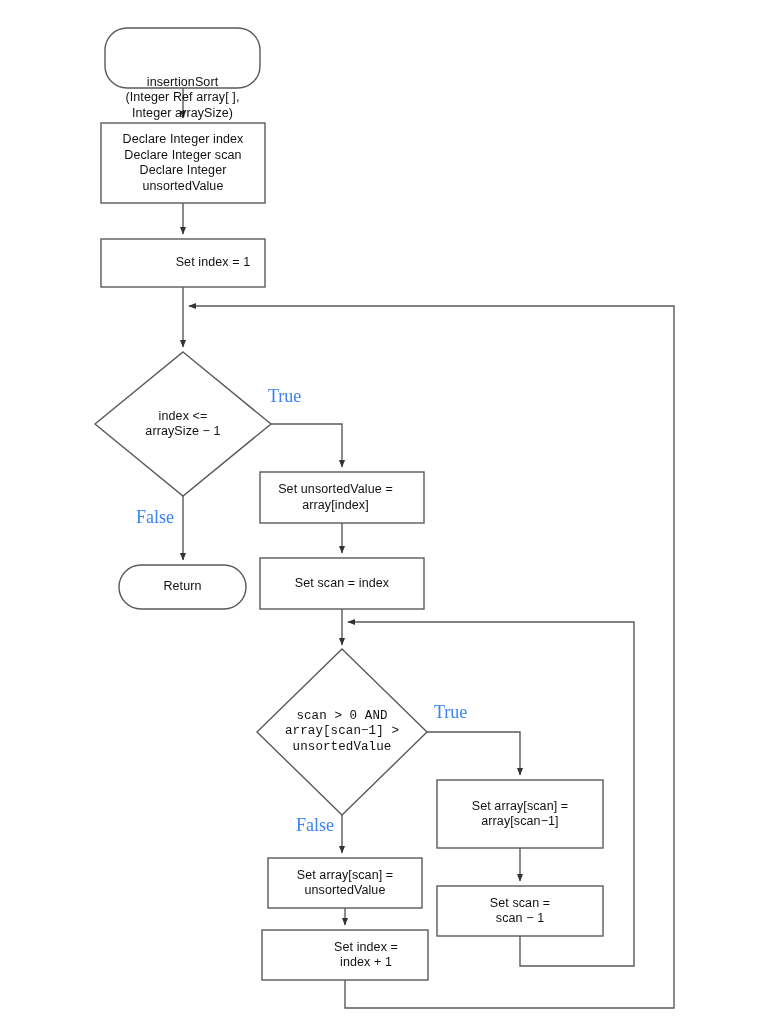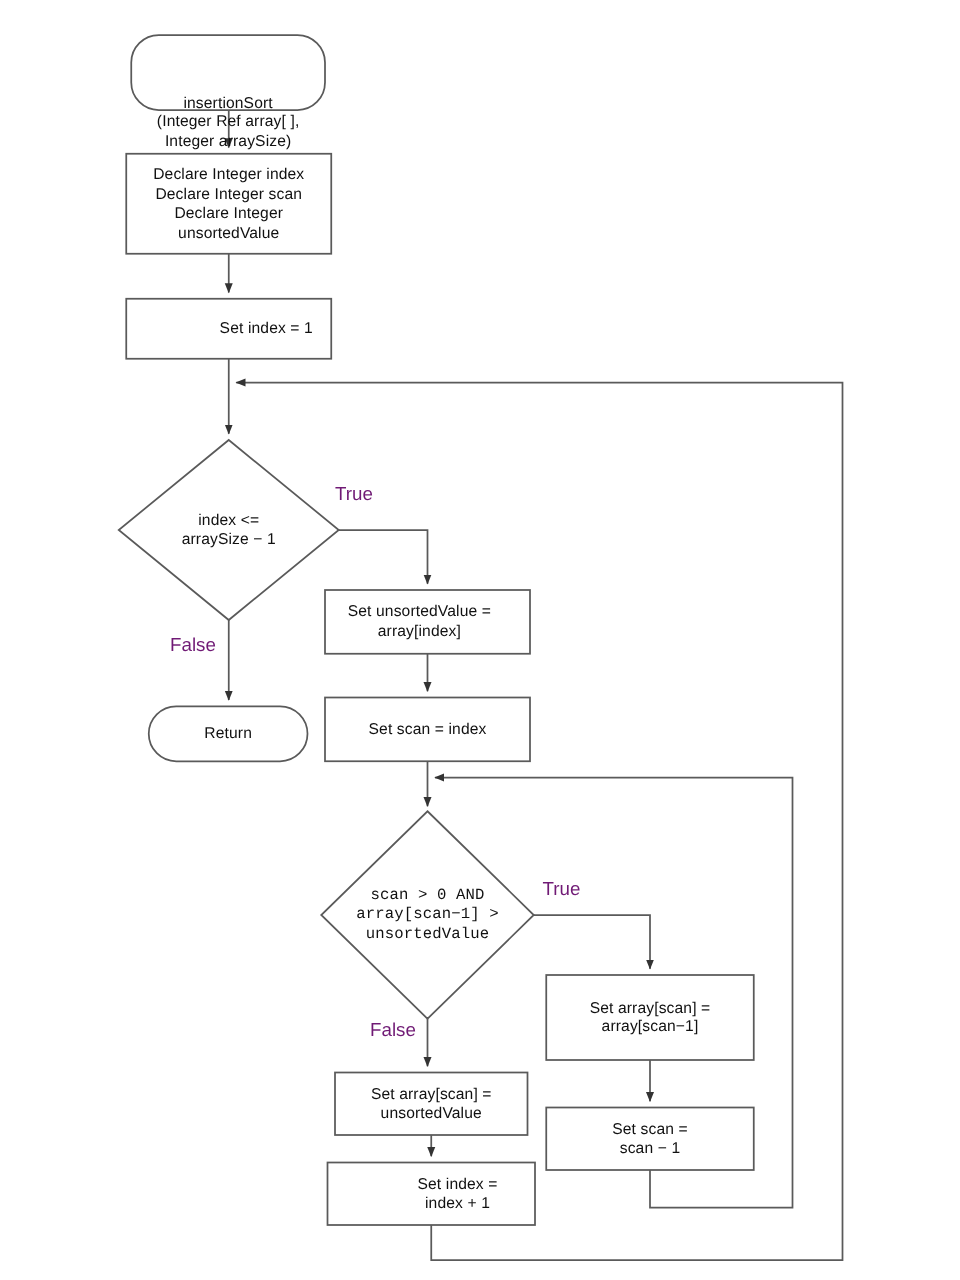--- a/index.html
+++ b/index.html
@@ -17,24 +17,25 @@
     text-align:center;
     font-size:12.5px;
     line-height:15.5px;
     letter-spacing:0.1px;
     color:#111111;
     pointer-events:none;
     white-space:pre-line;
   }
   .edge-label{
     position:absolute;
-    font-size:15px;
+    font-size:18px;
     line-height:14px;
-    color:#701a75;
+    color:#3b82f6;
     white-space:nowrap;
+    font-family:Liberation Serif, serif;
   }
 </style>
 </head>
 <body>
 
 <div id="canvas">
   <svg width="768" height="1024" viewBox="0 0 768 1024">
     <defs>
       <marker id="arrowhead" markerWidth="9" markerHeight="9" refX="7.4" refY="3.6" orient="auto" markerUnits="userSpaceOnUse">
         <path d="M0,0.4 L8,3.6 L0,6.8 z" fill="#333333"></path>

